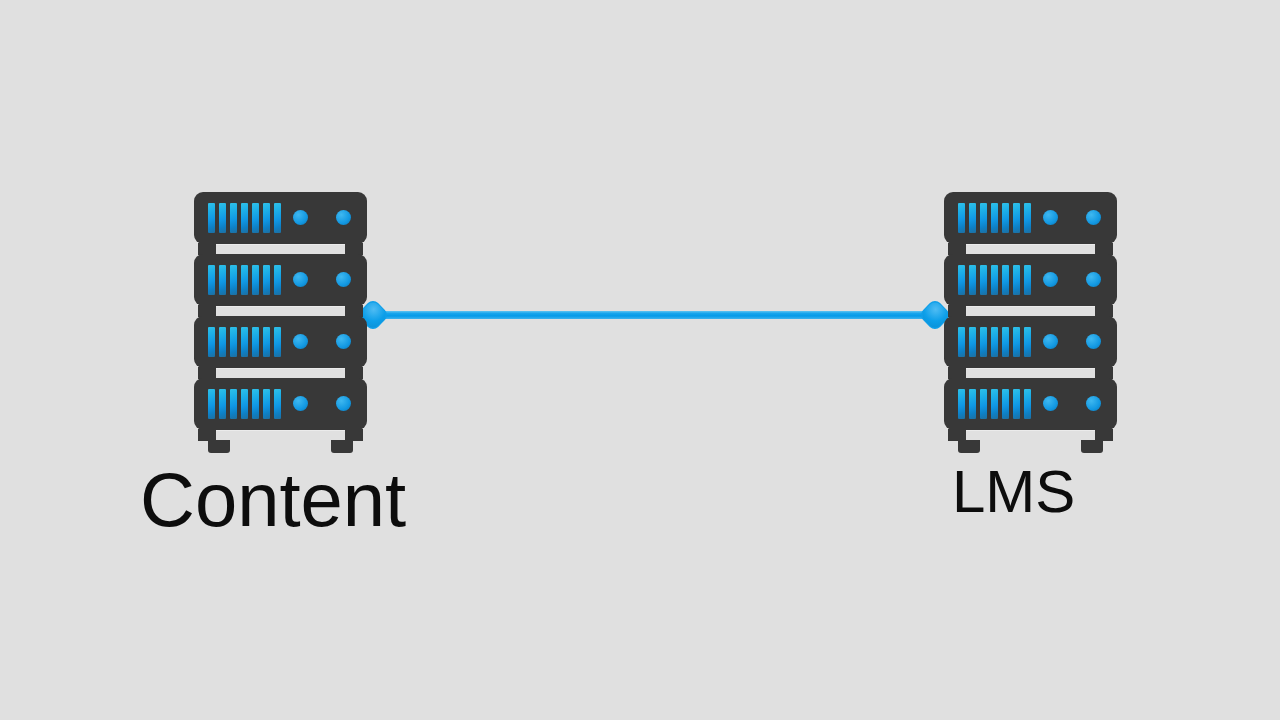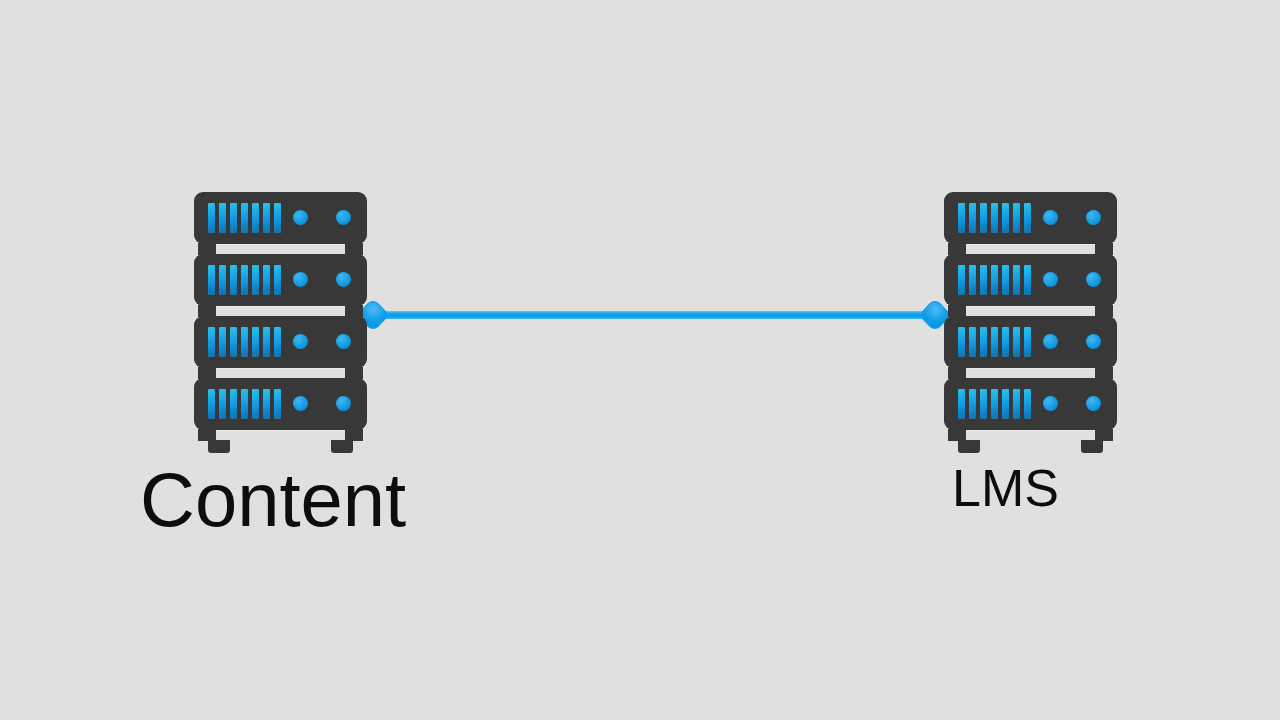--- a/index.html
+++ b/index.html
@@ -322,15 +322,15 @@
       </div>
 
       <div class="feet">
         <span class="foot l" style="background: rgb(56, 56, 56);"></span>
         <span class="foot r" style="background: rgb(56, 56, 56);"></span>
       </div>
     </div>
   </div>
 
   <div class="node-label" id="label-content" style="left: 140px; top: 462px; font-size: 76px; color: rgb(13, 13, 13);">Content</div>
-  <div class="node-label" id="label-lms" style="left: 952px; top: 462px; font-size: 52px; color: rgb(13, 13, 13);">LMS</div>
+  <div class="node-label" id="label-lms" style="left: 952px; top: 462px; font-size: 60px; color: rgb(13, 13, 13);">LMS</div>
 
 </div>
 
 </body></html>

